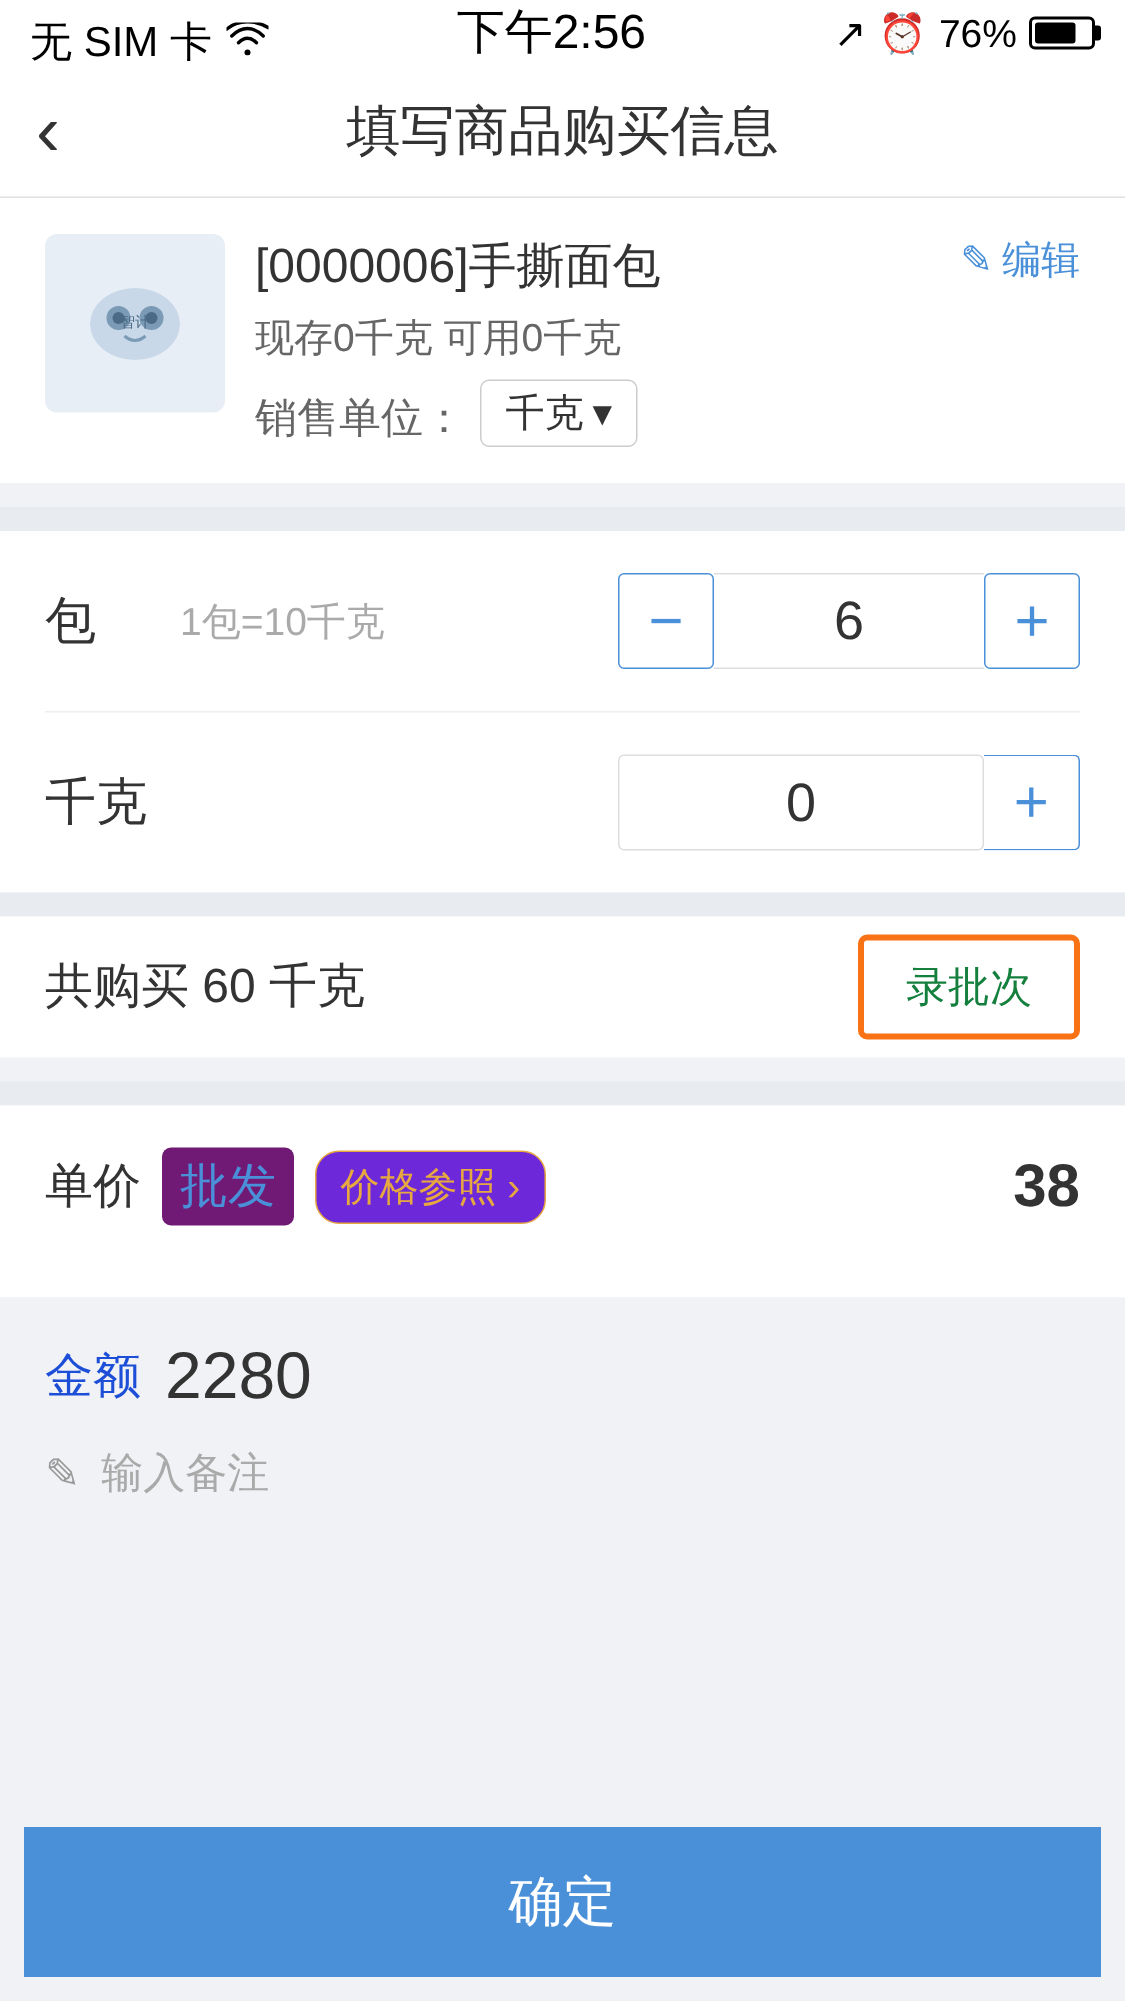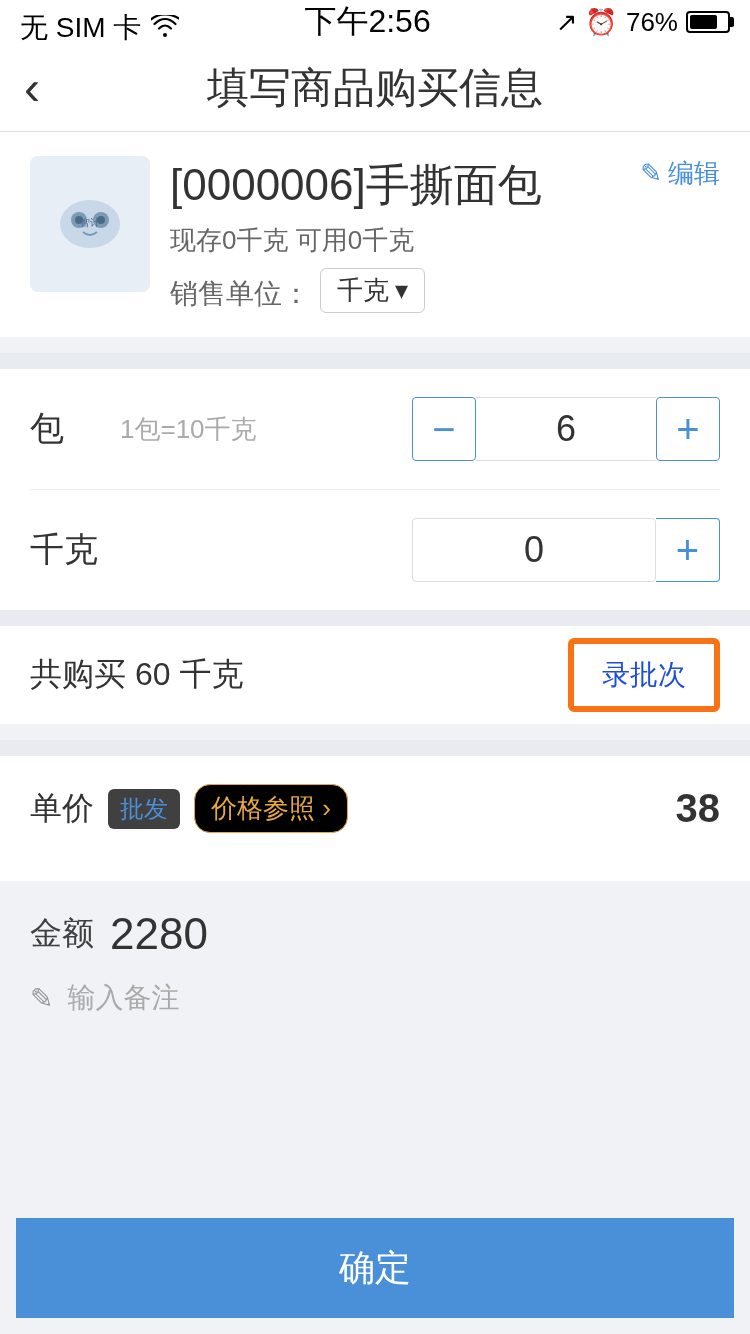--- a/index.html
+++ b/index.html
@@ -65,49 +65,49 @@
       border-bottom: 1px solid #e0e0e0;
     }
     .nav-back {
       position: absolute;
       left: 24px;
       font-size: 40px;
       color: #333;
       cursor: pointer;
     }
     .nav-title {
-      font-size: 42px;
+      font-size: 36px;
       font-weight: 500;
       color: #333;
     }
 
     
     .product-card {
       background: #fff;
       padding: 24px 30px;
       display: flex;
       align-items: flex-start;
       gap: 20px;
       margin-bottom: 16px;
     }
     .product-image {
       width: 120px;
-      height: 136px;
+      height: 119px;
       background: #e8eef5;
       border-radius: 8px;
       display: flex;
       align-items: center;
       justify-content: center;
       flex-shrink: 0;
       color: #7a9ab5;
       font-size: 48px;
     }
     .product-info { flex: 1; }
     .product-name {
-      font-size: 44px;
+      font-size: 32px;
       font-weight: 500;
       color: #333;
       margin-bottom: 8px;
     }
     .product-stock {
       font-size: 26px;
       color: #666;
       margin-bottom: 10px;
     }
     .product-unit-row {
@@ -212,22 +212,22 @@
       display: flex;
       align-items: center;
       justify-content: space-between;
       margin-bottom: 16px;
     }
     .summary-text {
       font-size: 32px;
       color: #333;
     }
     .batch-btn {
-      border: 6px solid #f97316;
-      color: #1d4ed8;
+      border: 4px solid #f97316;
+      color: #15803d;
       background: #fff;
       border-radius: 6px;
       padding: 12px 28px;
       font-size: 28px;
       cursor: pointer;
     }
 
     
     .price-section {
       background: #fff;
@@ -240,30 +240,30 @@
       justify-content: space-between;
       margin-bottom: 20px;
     }
     .price-label-group {
       display: flex;
       align-items: center;
       gap: 14px;
     }
     .price-label { font-size: 32px; color: #333; }
     .tag-badge {
-      background: #404040;
+      background: #701a75;
       color: #4a90d9;
       border-radius: 6px;
       padding: 4px 12px;
-      font-size: 24px;
+      font-size: 32px;
     }
     .price-ref-btn {
       border: 1px solid #e8a840;
       color: #e8a840;
-      background: #000000;
+      background: #6d28d9;
       border-radius: 16px;
       padding: 6px 16px;
       font-size: 26px;
       cursor: pointer;
       display: flex;
       align-items: center;
       gap: 6px;
     }
     .price-value {
       font-size: 40px;
@@ -275,21 +275,21 @@
     .amount-section {
       background: #f0f2f5;
       padding: 28px 30px 16px;
     }
     .amount-row {
       display: flex;
       align-items: center;
       gap: 16px;
       margin-bottom: 20px;
     }
-    .amount-label { font-size: 32px; color: #404040; }
+    .amount-label { font-size: 32px; color: #1d4ed8; }
     .amount-value { font-size: 44px; color: #333; font-weight: 500; }
     .remark-row {
       display: flex;
       align-items: center;
       gap: 14px;
       color: #999;
       font-size: 28px;
     }
     .pencil-icon { font-size: 28px; color: #999; }
 

